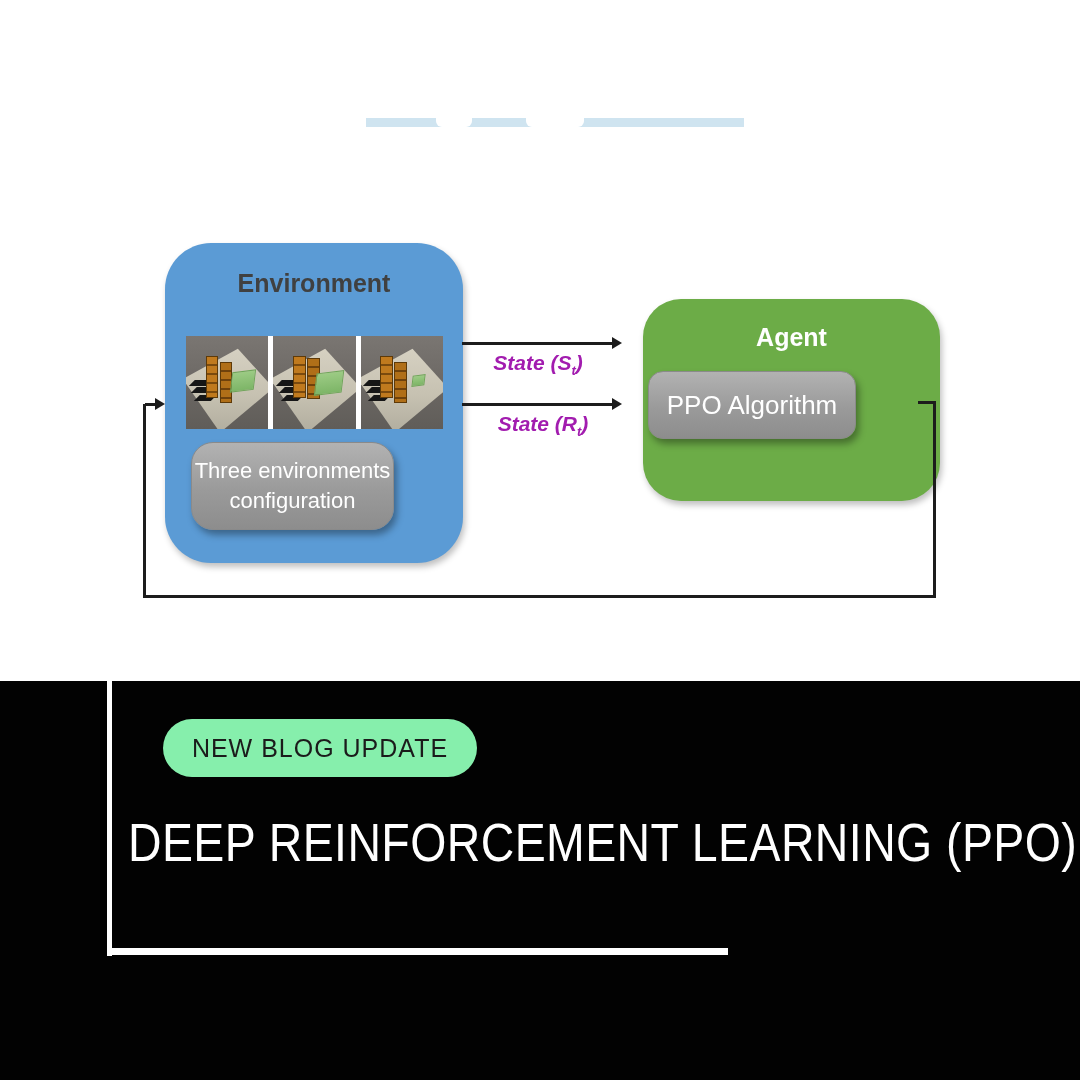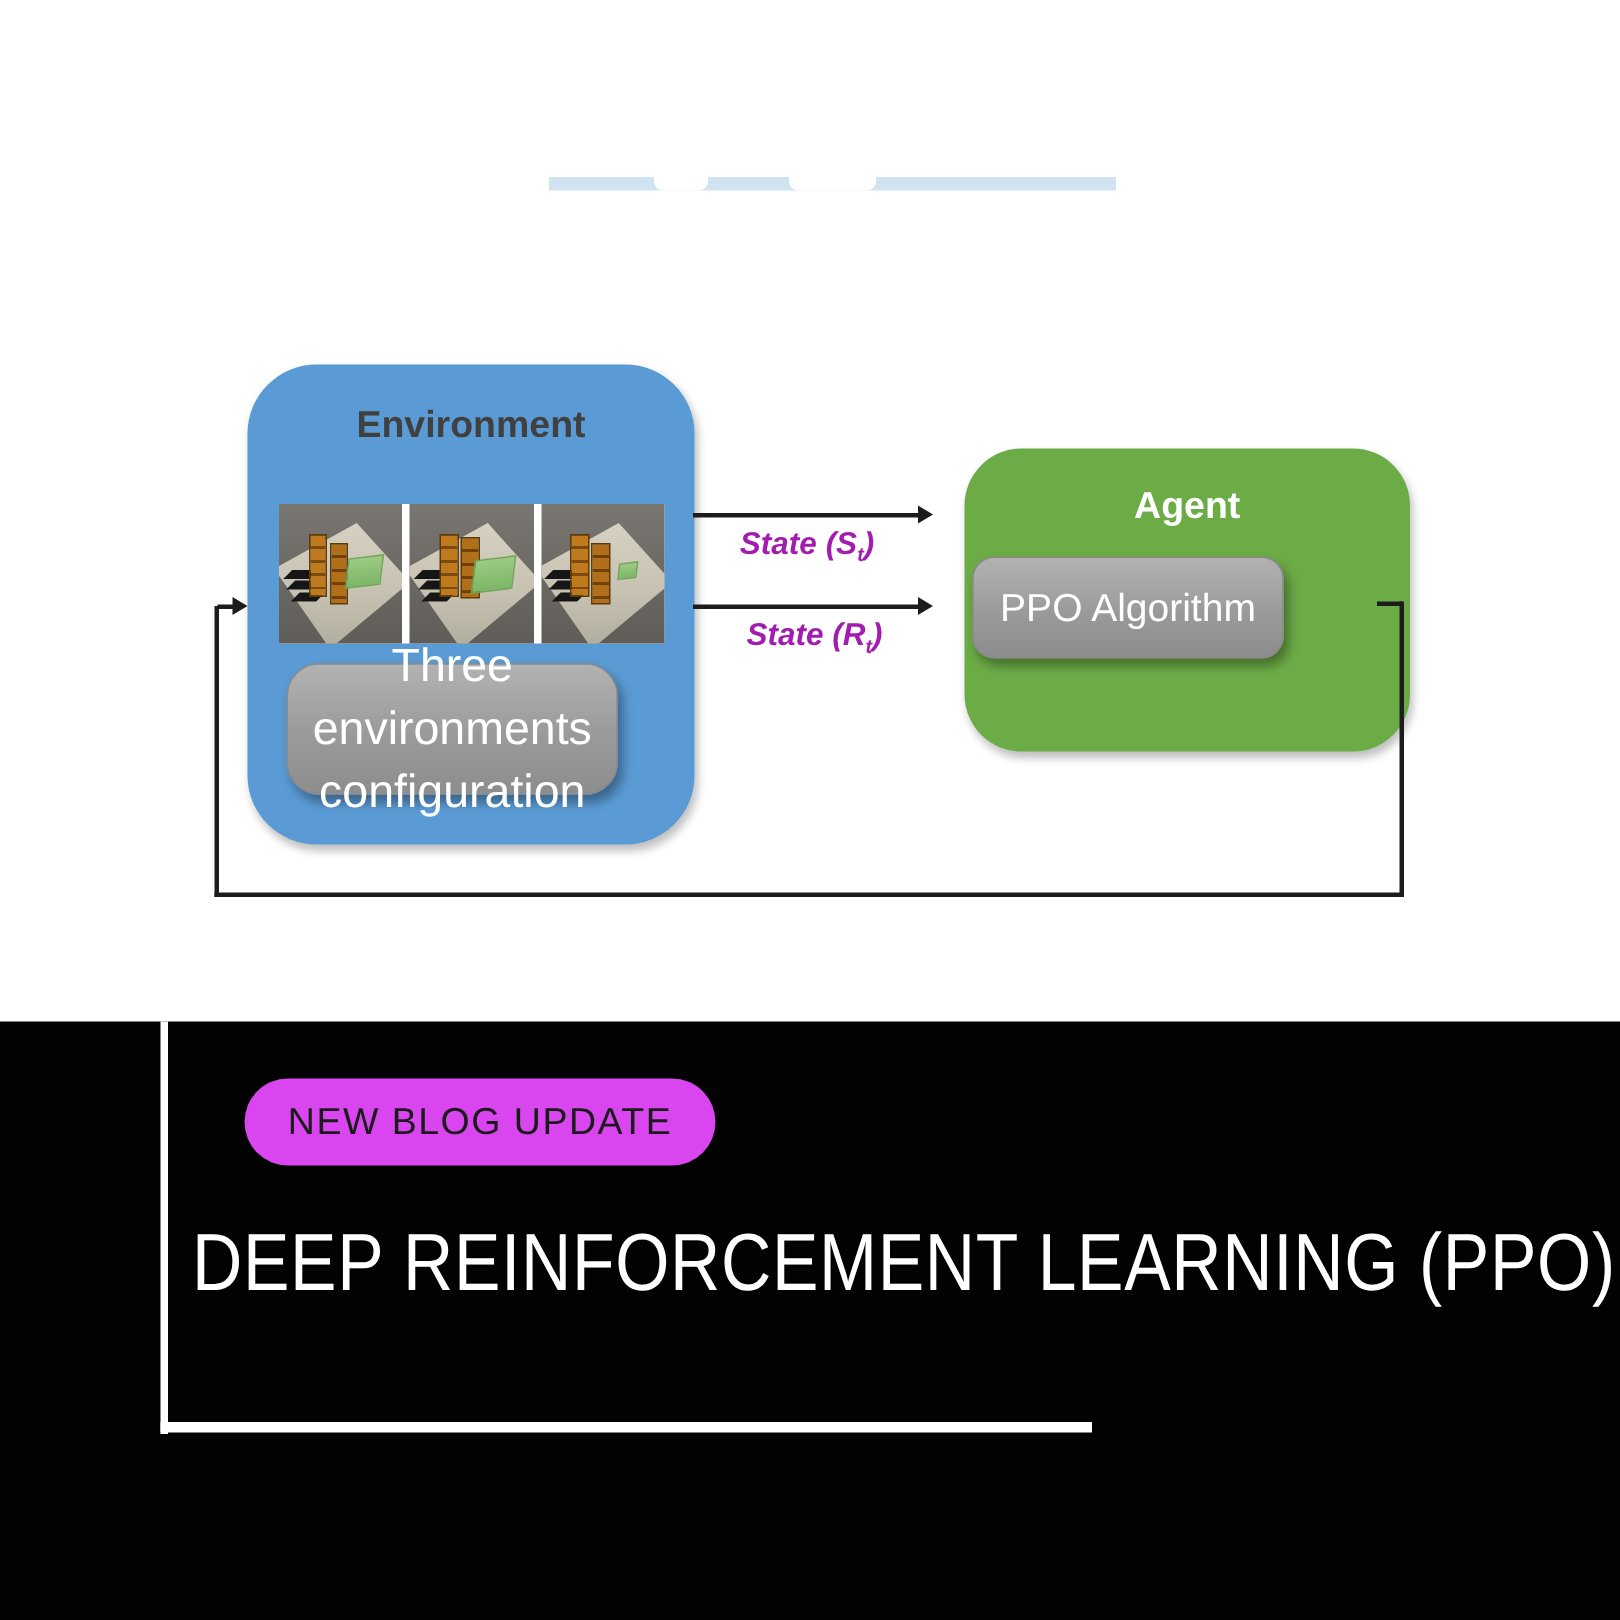--- a/index.html
+++ b/index.html
@@ -19,21 +19,21 @@
   .brand{margin-left:16px;font-family:"Liberation Serif",serif;font-size:29px;letter-spacing:9px;white-space:nowrap;}
   .brand-first{color:#e9eaec;}
   .brand-second{color:#d8b763;}
 
   
   .env-box{position:absolute;left:165px;top:243px;width:298px;height:320px;background:#5B9BD5;border-radius:46px;box-shadow:2px 4px 6px rgba(0,0,0,0.25);}
   .env-title{position:absolute;left:0;top:26px;width:100%;text-align:center;color:#404040;font-size:25px;font-weight:bold;}
   .agent-box{position:absolute;left:623px;top:299px;width:297px;height:202px;background:#6CAC47;border-radius:38px;box-shadow:2px 4px 6px rgba(0,0,0,0.25);margin-left:20px;}
   .agent-title{position:absolute;left:0;top:24px;width:100%;text-align:center;color:#ffffff;font-size:25px;font-weight:bold;}
   .gray-box{background:linear-gradient(180deg,#b2b2b2 0%,#9a9a9a 55%,#8d8d8d 100%);border:1px solid #8a8a8a;box-shadow:3px 5px 7px rgba(0,0,0,0.35);color:#ffffff;display:flex;align-items:center;justify-content:center;text-align:center;box-sizing:border-box;}
-  .config-box{position:absolute;left:191px;top:442px;width:221px;height:88px;border-radius:22px;font-size:31px;line-height:1.35;}
+  .config-box{position:absolute;left:191px;top:442px;width:203px;height:88px;border-radius:22px;font-size:22px;line-height:1.35;}
   .config-box .inner{width:225px;}
   .ppo-box{position:absolute;left:648px;top:371px;width:208px;height:68px;border-radius:15px;font-size:26px;}
 
   
   .panels{position:absolute;left:186px;top:336px;width:257px;height:93px;display:flex;gap:5px;background:#ffffff;}
   .panel{position:relative;flex:1 1 0;overflow:hidden;background:linear-gradient(180deg,#7a7672 0%,#6b6763 55%,#605d59 100%);}
   .plane{position:absolute;left:-4%;top:6%;width:108%;height:96%;background:linear-gradient(180deg,#d8d3c4 0%,#c6c1b1 60%,#b2ae9f 100%);clip-path:polygon(0% 42%,62% 8%,102% 52%,42% 102%);}
   .stack{position:absolute;border:1px solid #5e3a08;}
   .stack-a{left:24%;top:22%;width:13%;height:42%;background:repeating-linear-gradient(180deg,#c07a1e 0 7px,#7a4a0e 7px 9px);}
   .stack-b{left:41%;top:28%;width:13%;height:42%;background:repeating-linear-gradient(180deg,#b06f18 0 7px,#6f420c 7px 9px);}
@@ -62,21 +62,21 @@
   .loop-bottom{left:143px;top:595px;width:793px;height:3px;}
   .loop-left-v{left:143px;top:404px;width:3px;height:194px;}
   .loop-entry{left:145px;top:403px;width:11px;height:3px;}
   .head-entry{left:155px;top:398px;}
   .label-action{left:430px;top:600px;width:260px;}
 
   
   .banner{position:absolute;left:0;top:681px;width:1080px;height:399px;background:#020202;}
   .frame-v{position:absolute;left:107px;top:0;width:5px;height:275px;background:#ffffff;}
   .frame-h{position:absolute;left:107px;top:267px;width:621px;height:7px;background:#ffffff;}
-  .badge{position:absolute;left:163px;top:38px;width:314px;height:58px;background:#d946ef;border-radius:29px;display:flex;align-items:center;justify-content:center;}
+  .badge{position:absolute;left:163px;top:38px;width:314px;height:58px;background:#86efac;border-radius:29px;display:flex;align-items:center;justify-content:center;}
   .badge-text{color:#1b1b1b;font-size:25px;letter-spacing:1px;}
   .banner-title{position:absolute;left:128px;top:130px;color:#ffffff;font-size:54px;font-weight:400;white-space:nowrap;transform:scaleX(0.86);transform-origin:left top;letter-spacing:0.5px;}
 </style>
 </head>
 <body>
 
 <div class="canvas">
 
   <div class="logo-strip">
     <div class="notch notch-1"></div>

